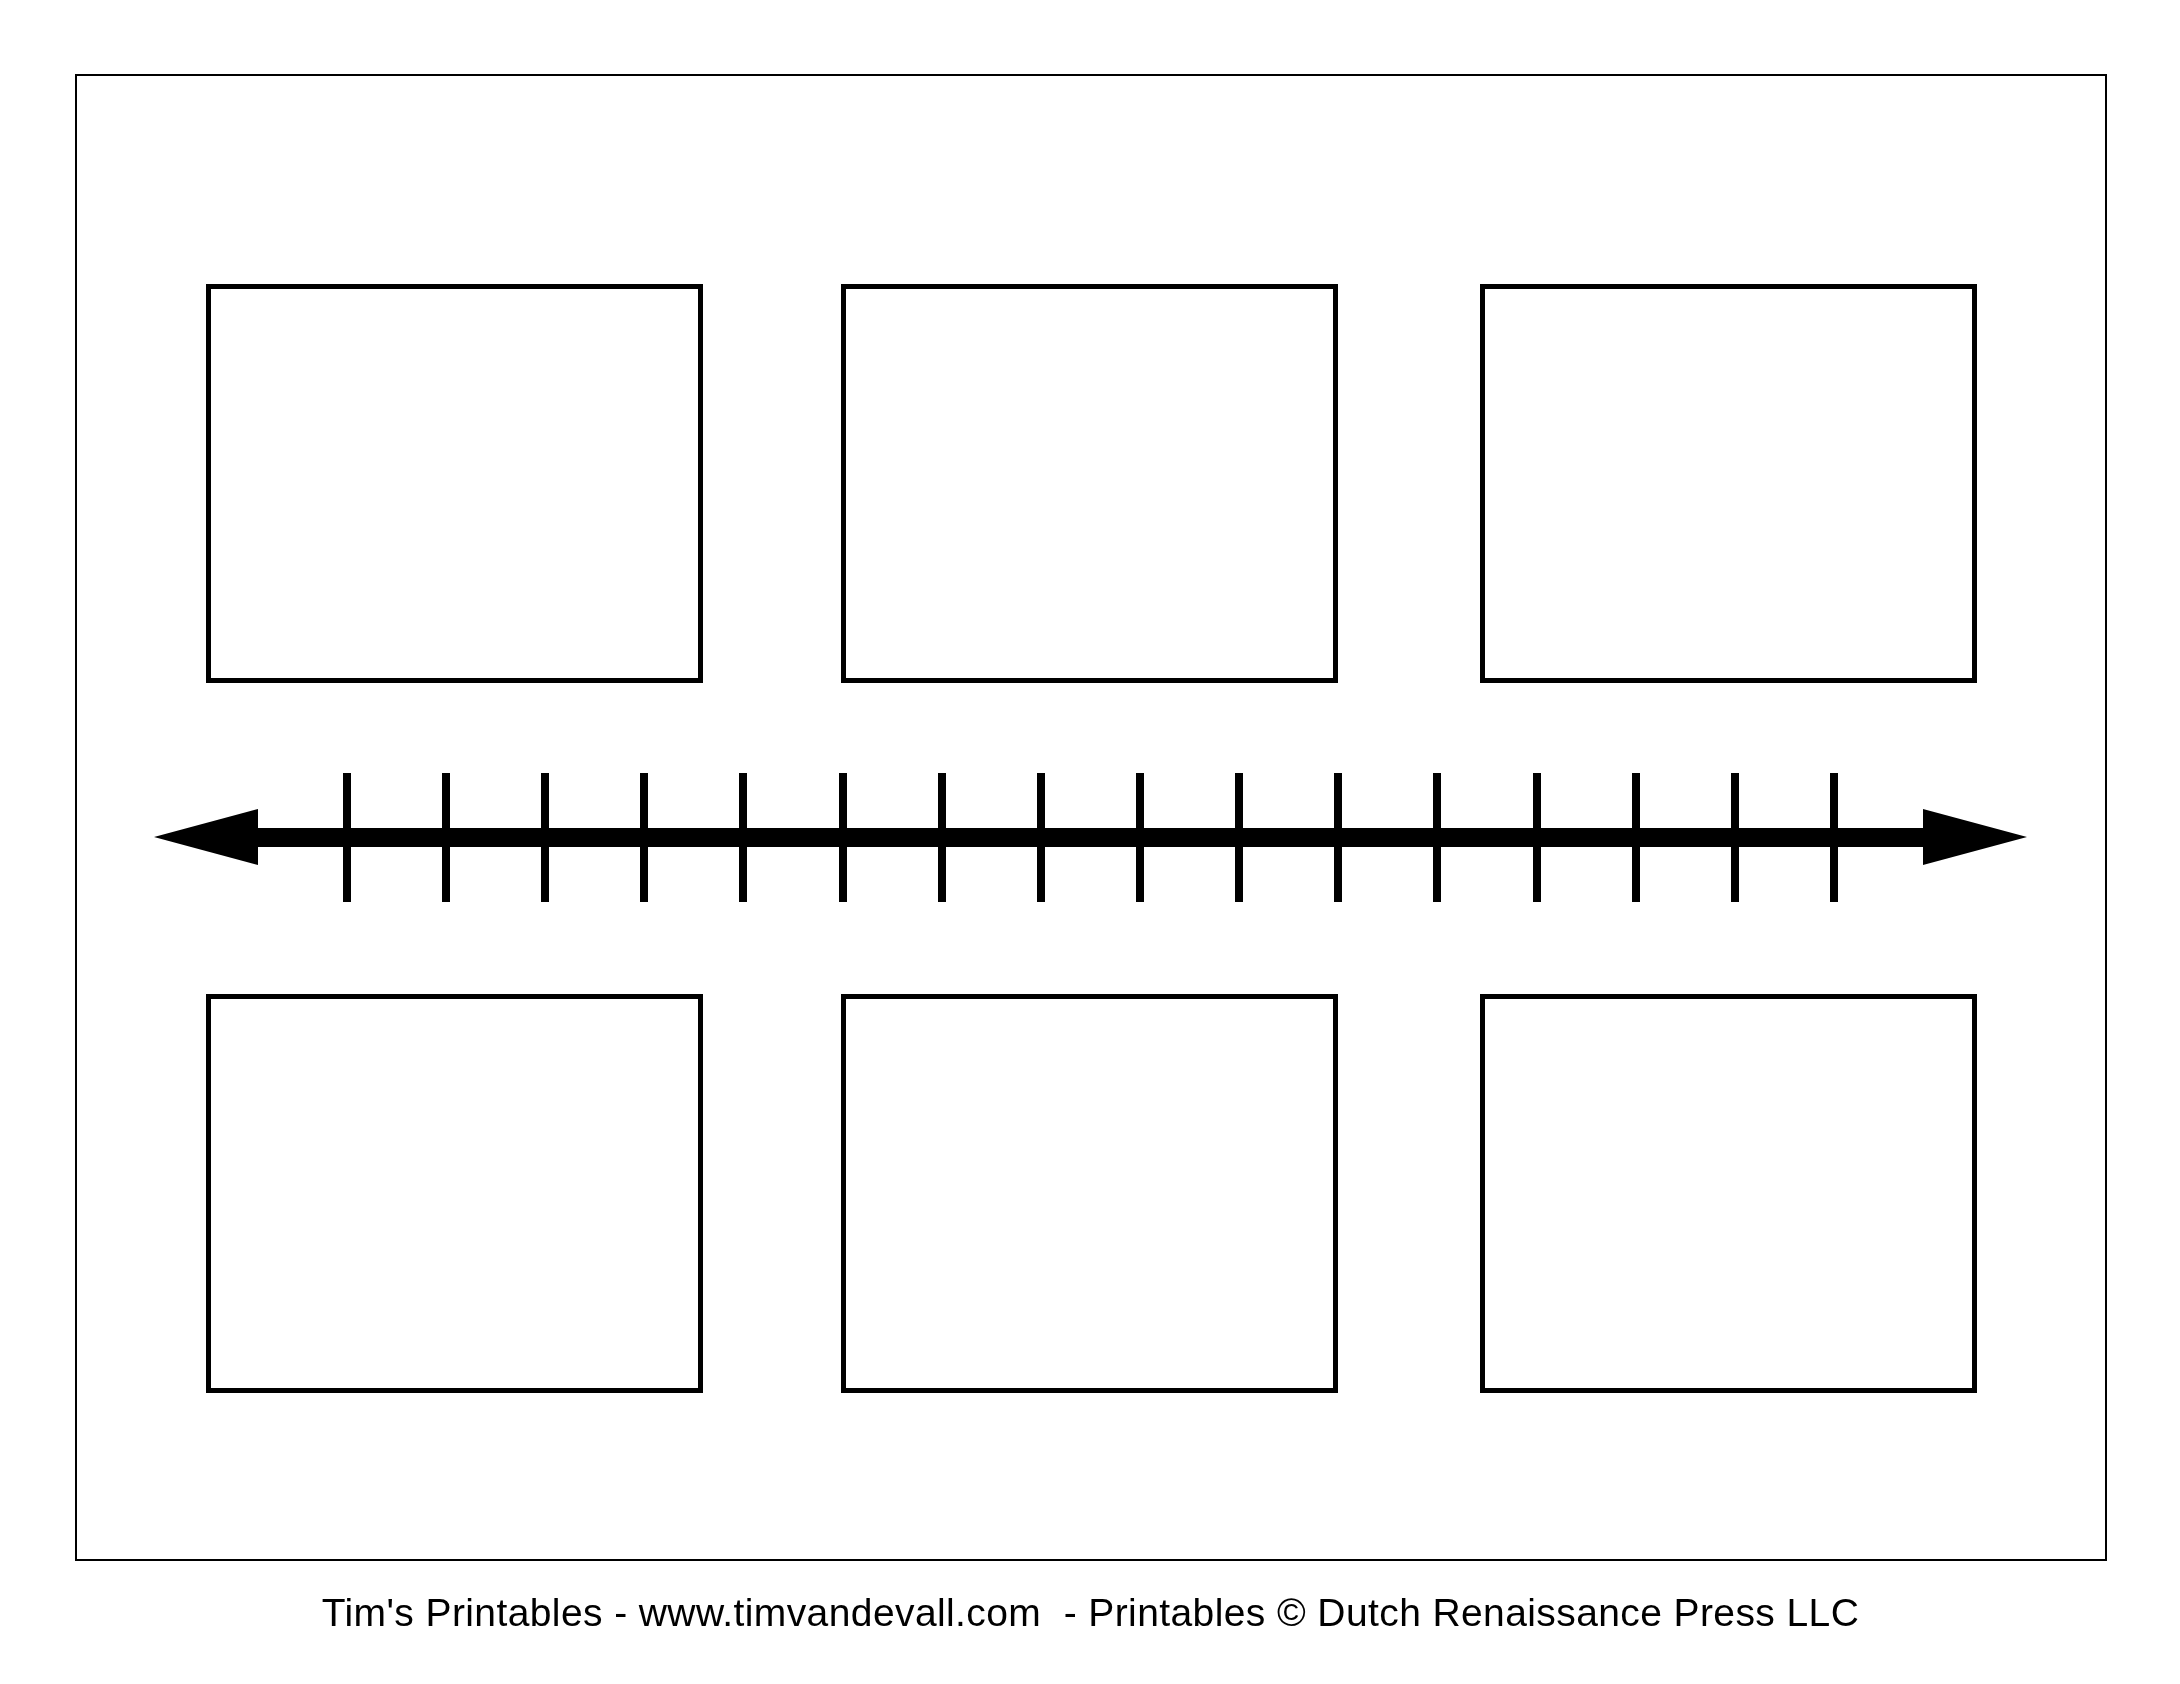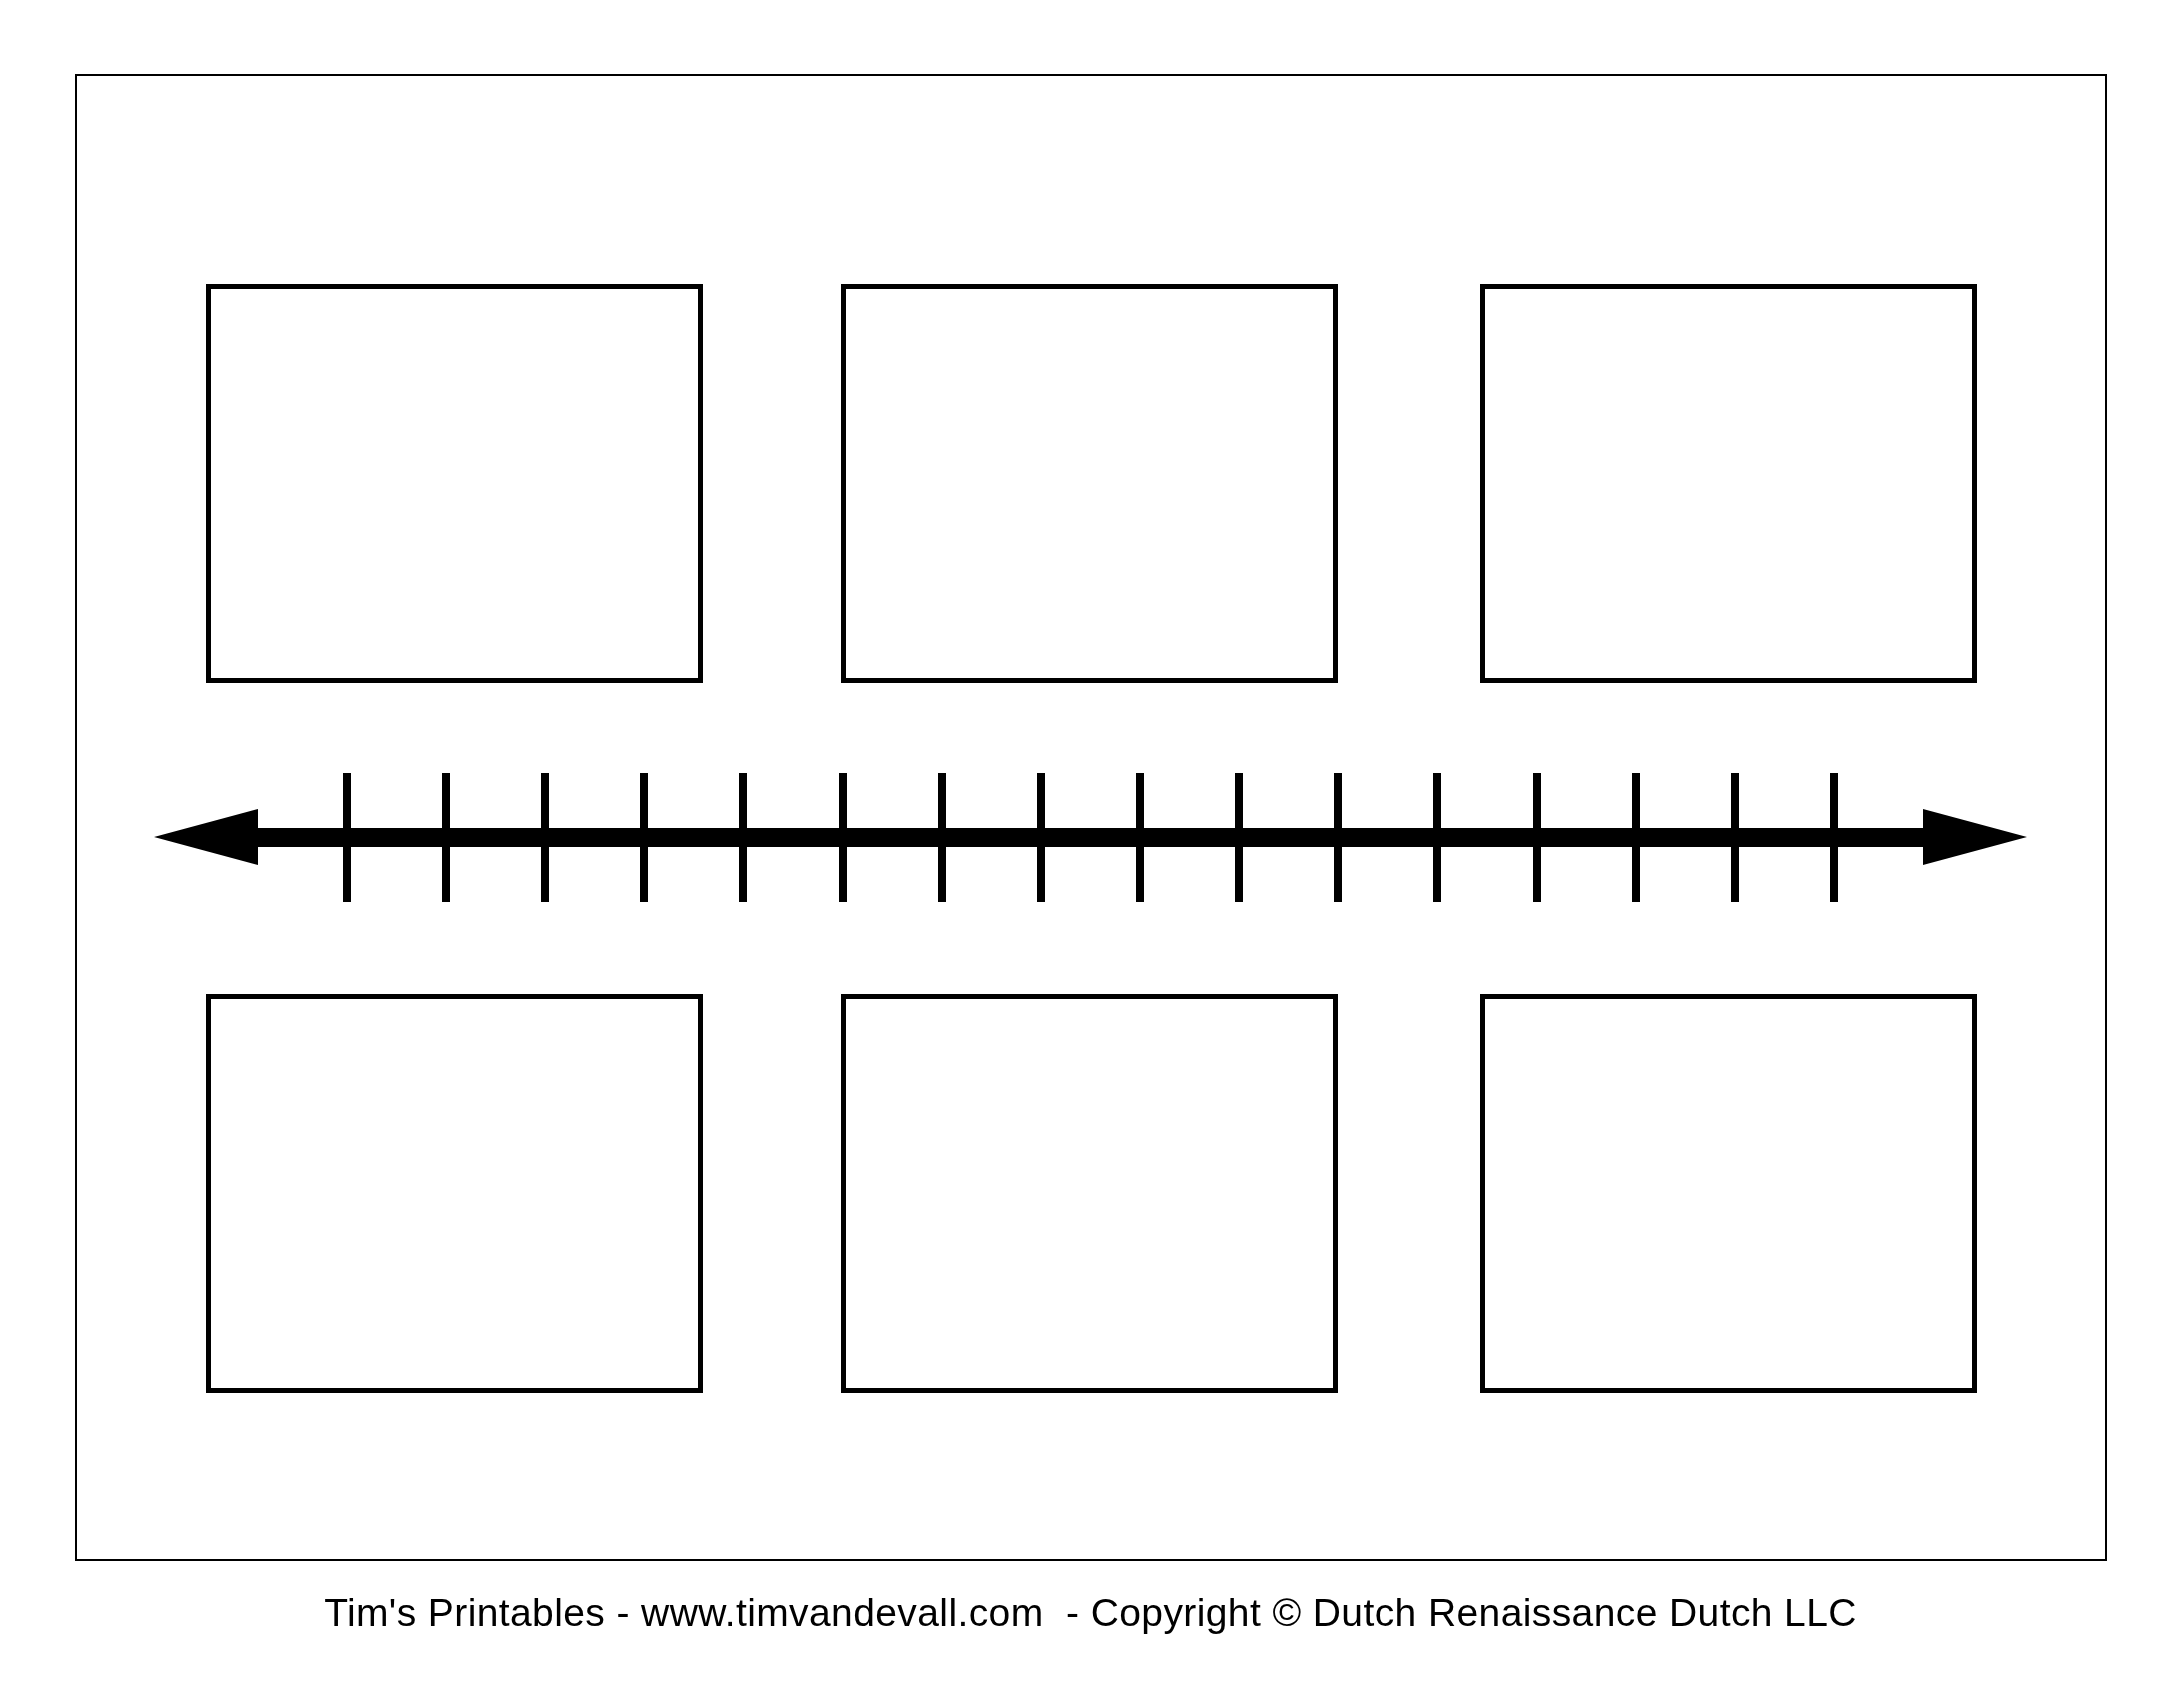--- a/index.html
+++ b/index.html
@@ -102,16 +102,16 @@
         <div class="tick" style="left: 1632px;"></div>
         <div class="tick" style="left: 1731px;"></div>
         <div class="tick" style="left: 1830px;"></div>
       </div>
   </div>
 
   <div class="event-box box-b1"></div>
   <div class="event-box box-b2"></div>
   <div class="event-box box-b3"></div>
 
-  <div class="footer-credit">Tim's Printables - www.timvandevall.com  - Copyright © Dutch Renaissance Dutch LLC</div>
+  <div class="footer-credit">Tim's Printables - www.timvandevall.com  - Printables © Dutch Renaissance Press LLC</div>
 
 </div>
 
 
 </body></html>

